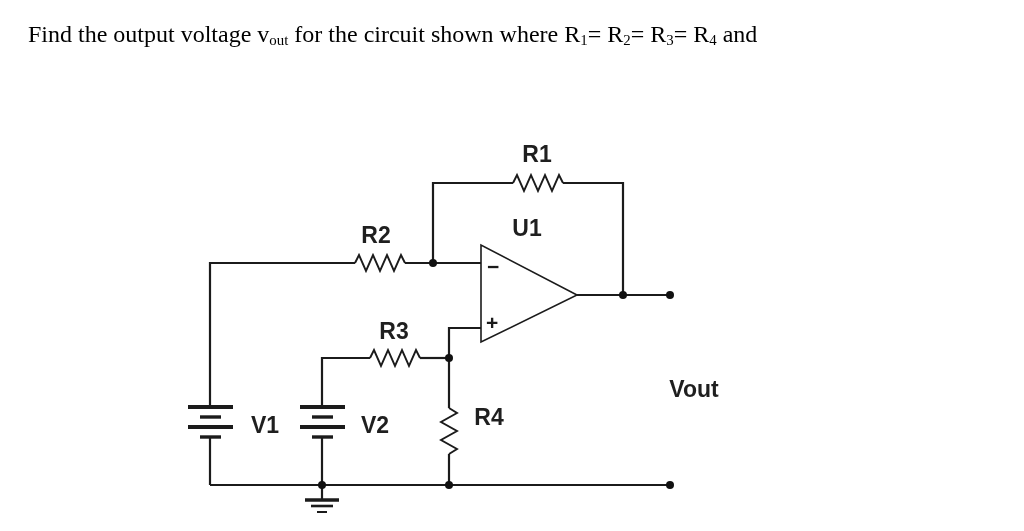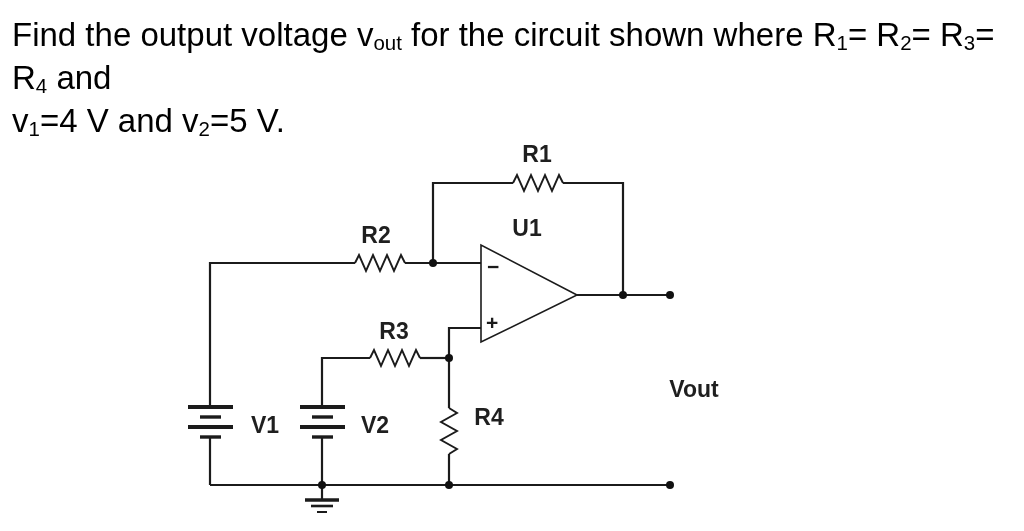--- a/index.html
+++ b/index.html
@@ -7,26 +7,26 @@
     position: relative;
     width: 1024px;
     height: 531px;
     background: #ffffff;
     overflow: hidden;
     font-family: "Liberation Serif", serif;
   }
   .question {
     position: absolute;
     top: 13px;
-    left: 12px;
+    left: 28px;
     width: 990px;
     color: #000000;
-    font-size: 33px;
+    font-size: 24px;
     line-height: 43px;
-    font-family: Liberation Sans, sans-serif;
+    font-family: Liberation Serif, serif;
   }
   .question p { margin: 0; }
   .question sub {
     font-size: 0.62em;
     line-height: 0;
     vertical-align: baseline;
     position: relative;
     top: 0.18em;
   }
   #schematic {
@@ -56,21 +56,20 @@
     fill: #1b1b1b;
   }
 </style>
 </head>
 <body>
 
 <div id="canvas">
 
   <div class="question">
     <p><span>Find the output voltage v</span><sub>out</sub><span> for the circuit shown where R</span><sub>1</sub><span>= R</span><sub>2</sub><span>= R</span><sub>3</sub><span>= R</span><sub>4</sub><span> and</span></p>
-    <p><span>v</span><sub>1</sub><span>=4 V and v</span><sub>2</sub><span>=5 V.</span></p>
   </div>
 
   <svg id="schematic" width="1024" height="531" viewBox="0 0 1024 531">
 
     <path class="wire" d="M 433 263 L 433 183 L 513 183"></path>
     <path class="zig" d="M 513 183 l 4 -8 l 7 16 l 7 -16 l 7 16 l 7 -16 l 7 16 l 7 -16 l 4 8"></path>
     <path class="wire" d="M 563 183 L 623 183 L 623 295"></path>
 
     <path class="wire" d="M 210 407 L 210 263 L 355 263"></path>
     <path class="zig" d="M 355 263 l 4 -8 l 7 16 l 7 -16 l 7 16 l 7 -16 l 7 16 l 7 -16 l 4 8"></path>

